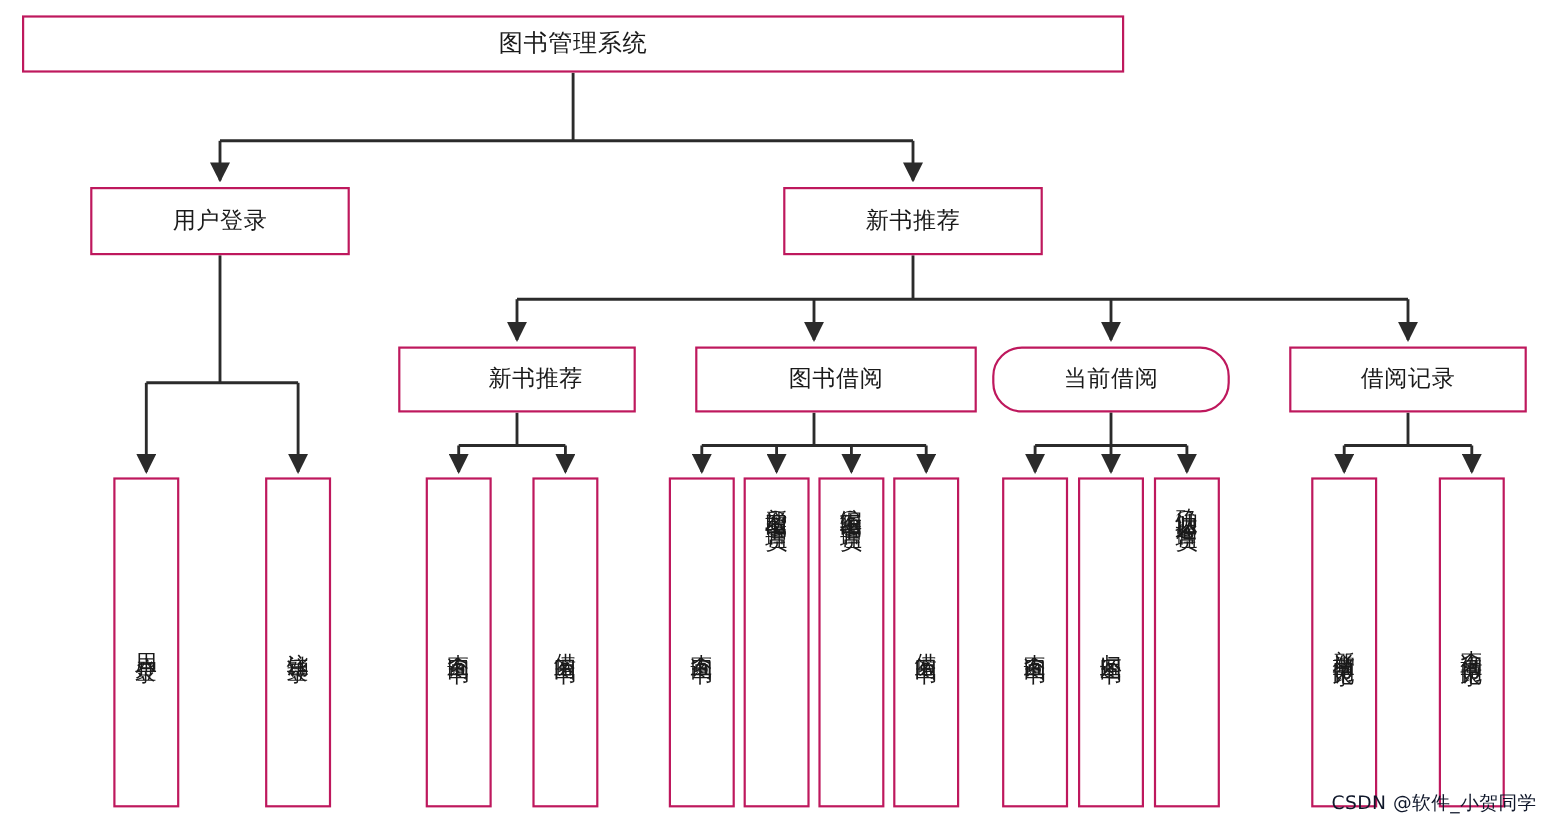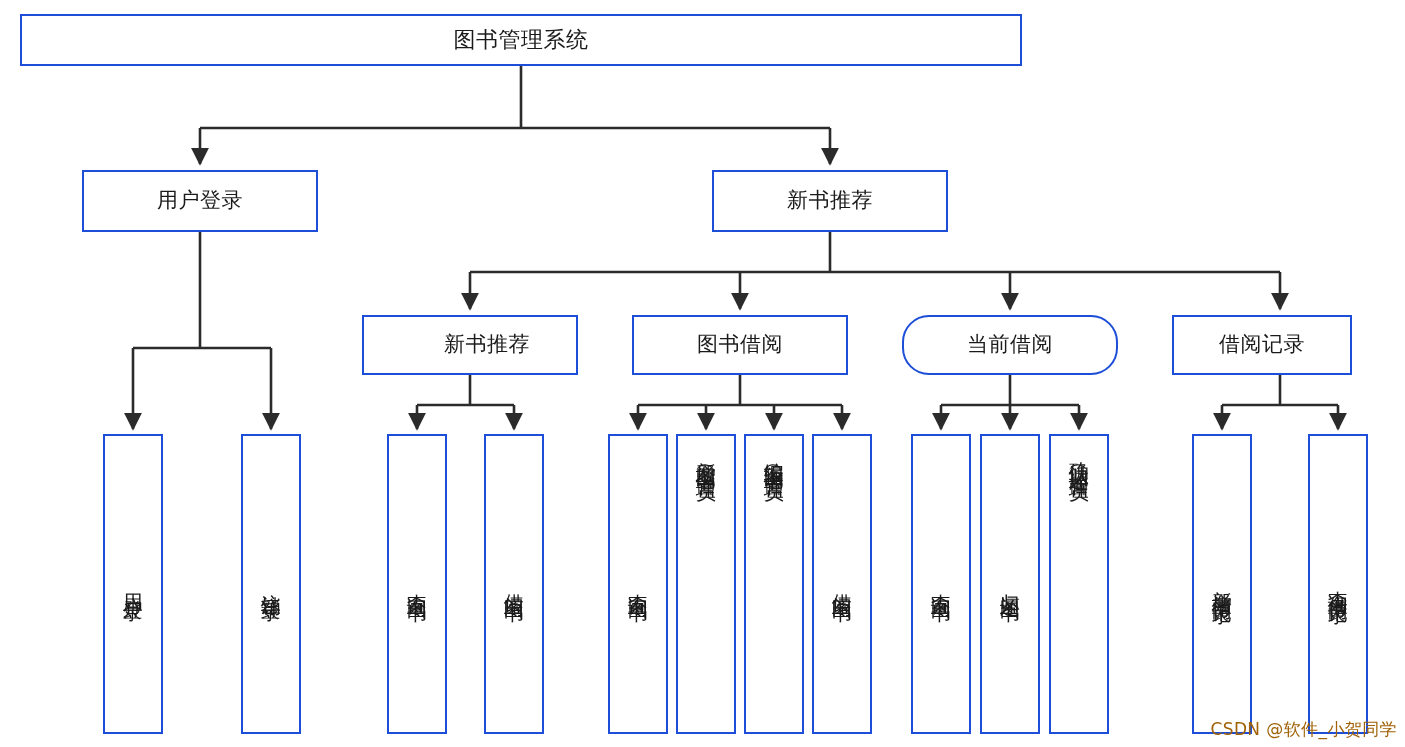--- a/index.html
+++ b/index.html
@@ -21,21 +21,21 @@
   #diagram-svg {
     position: absolute;
     left: 0;
     top: 0;
     width: 1405px;
     height: 747px;
   }
   .node {
     position: absolute;
     box-sizing: border-box;
-    border: 2px solid #1d4ed8;
+    border: 2px solid #be185d;
     background: #ffffff;
     display: flex;
     align-items: center;
     justify-content: center;
     color: #1a1a1a;
   }
   .node .label {
     font-size: 21px;
     line-height: 1.12;
     letter-spacing: 0.5px;
@@ -63,21 +63,21 @@
   }
   .node.vertical.v-mid {
     align-items: center;
     padding-top: 0;
   }
   #watermark {
     position: absolute;
     right: 8px;
     bottom: 6px;
     font-size: 17px;
-    color: #a16207;
+    color: #0f172a;
     white-space: nowrap;
     letter-spacing: 0.4px;
   }
 </style>
 </head>
 <body>
 
 <div id="canvas">
 
   <svg id="diagram-svg" viewBox="0 0 1405 747" xmlns="http://www.w3.org/2000/svg">
@@ -139,29 +139,29 @@
   </div>
 
   <div class="node level1" style="left:712px; top:170px; width:236px; height:62px;">
     <span class="label">新书推荐</span>
   </div>
 
   <div class="node level2" style="left:362px; top:315px; width:216px; height:60px;padding-left:34px;">
     <span class="label">新书推荐</span>
   </div>
 
-  <div class="node level2" style="left:632px; top:315px; width:216px; height:60px;">
+  <div class="node level2" style="left:632px; top:315px; width:256px; height:60px;">
     <span class="label">图书借阅</span>
   </div>
 
   <div class="node level2" style="left:902px; top:315px; width:216px; height:60px;border-radius:27px;">
     <span class="label">当前借阅</span>
   </div>
 
-  <div class="node level2" style="left:1172px; top:315px; width:180px; height:60px;">
+  <div class="node level2" style="left:1172px; top:315px; width:216px; height:60px;">
     <span class="label">借阅记录</span>
   </div>
 
   <div class="node vertical v-mid" style="left:103px; top:434px; width:60px; height:300px;">
     <span class="label">用户登录</span>
   </div>
 
   <div class="node vertical v-mid" style="left:241px; top:434px; width:60px; height:300px;">
     <span class="label">注销登录</span>
   </div>

